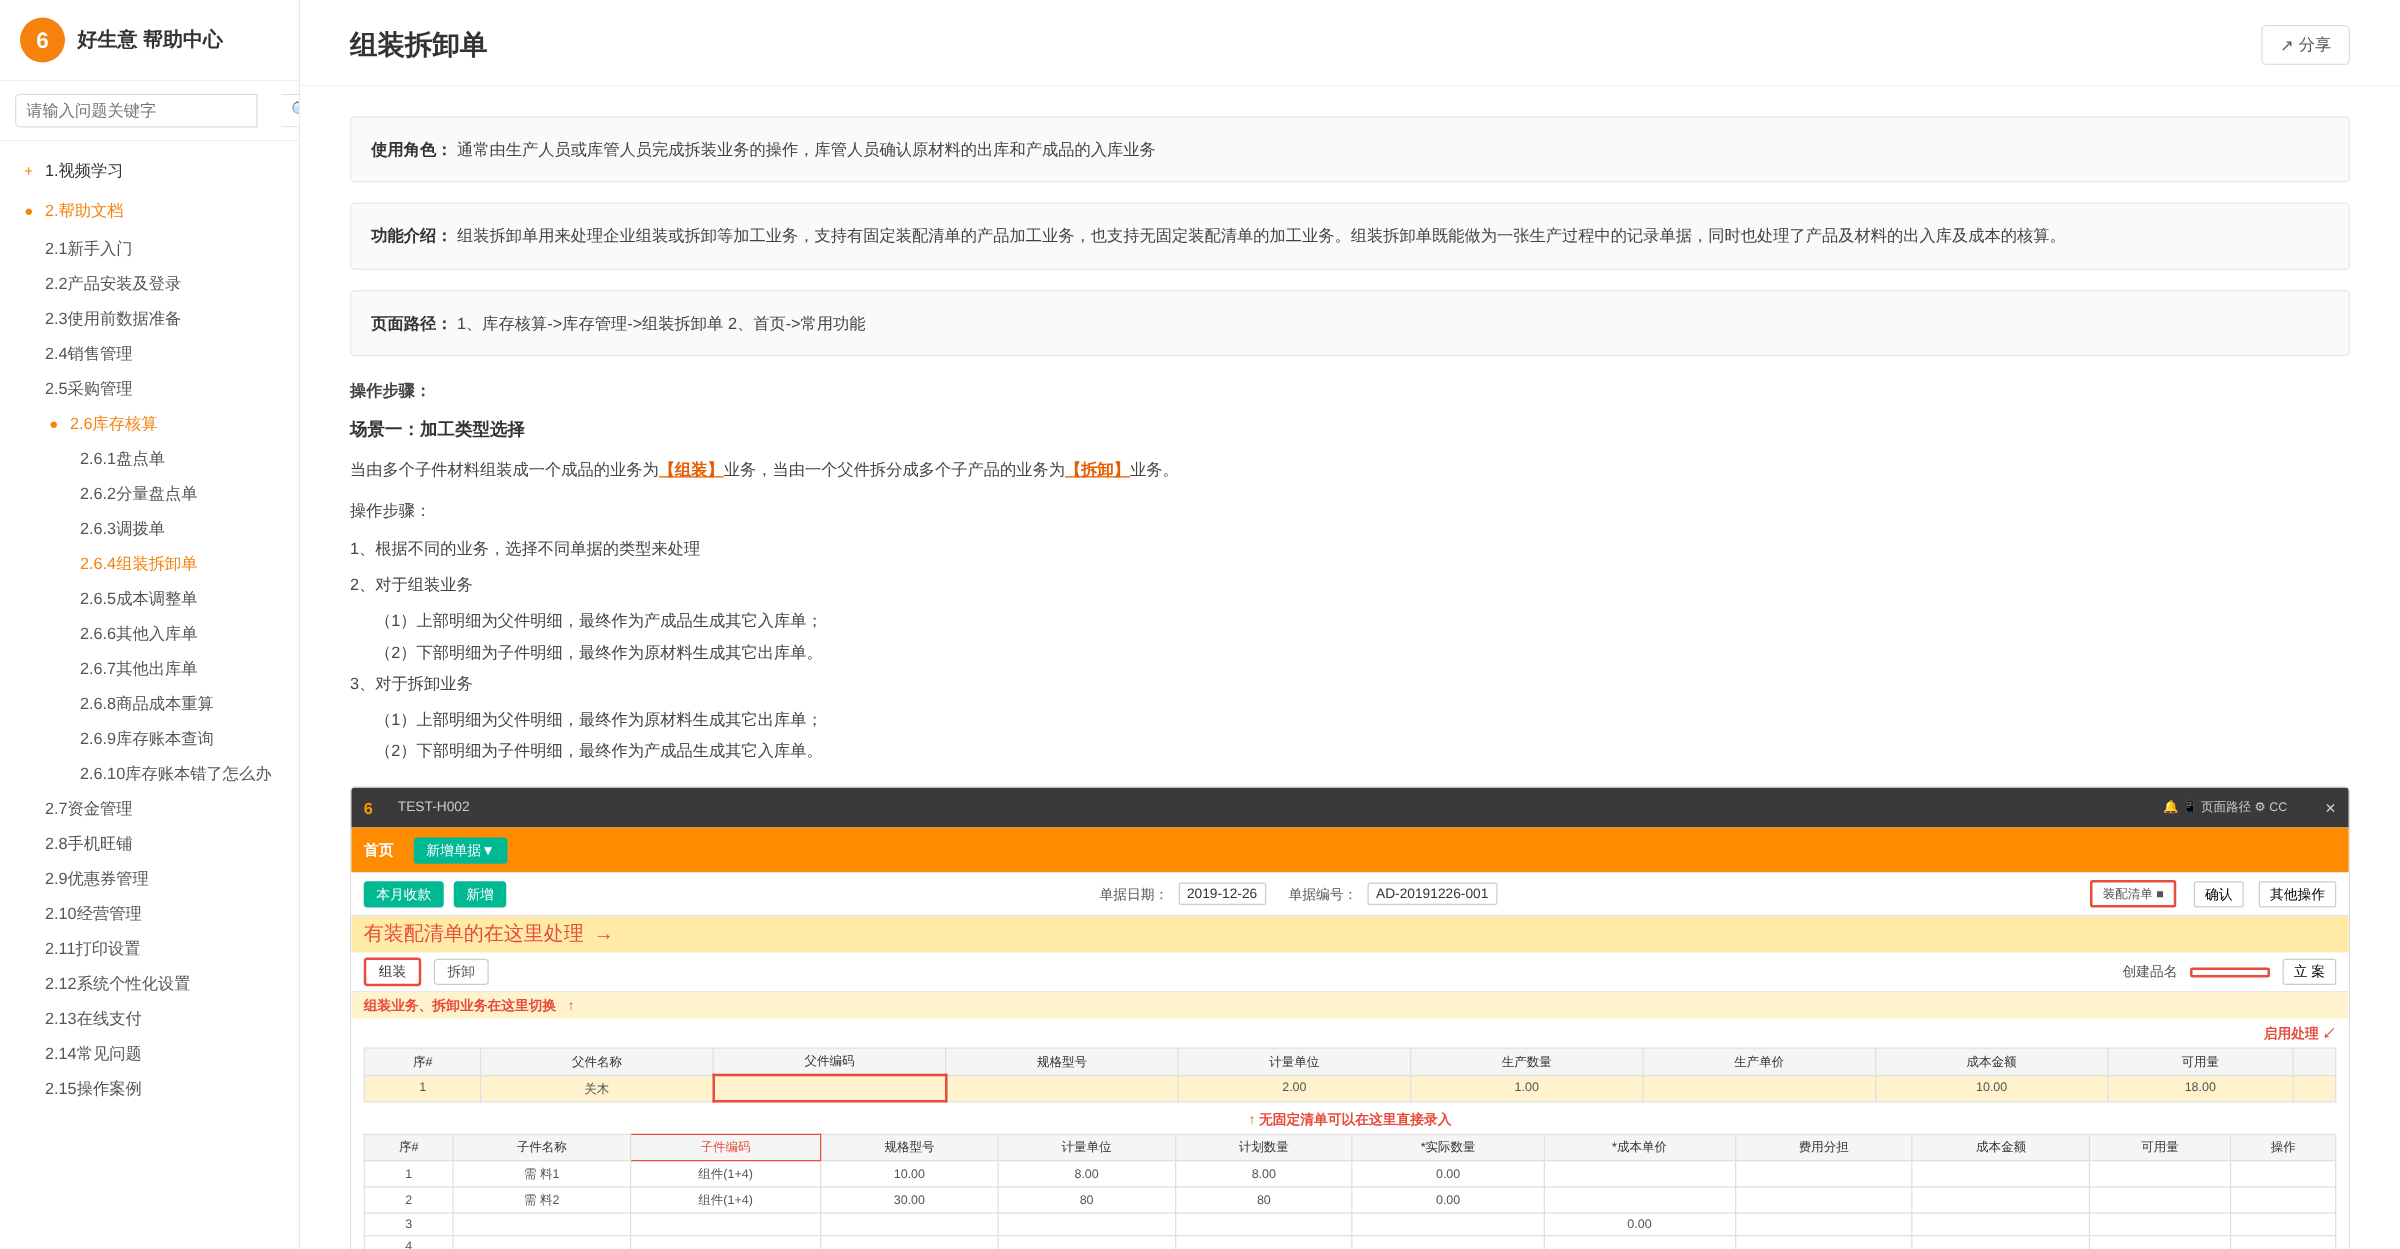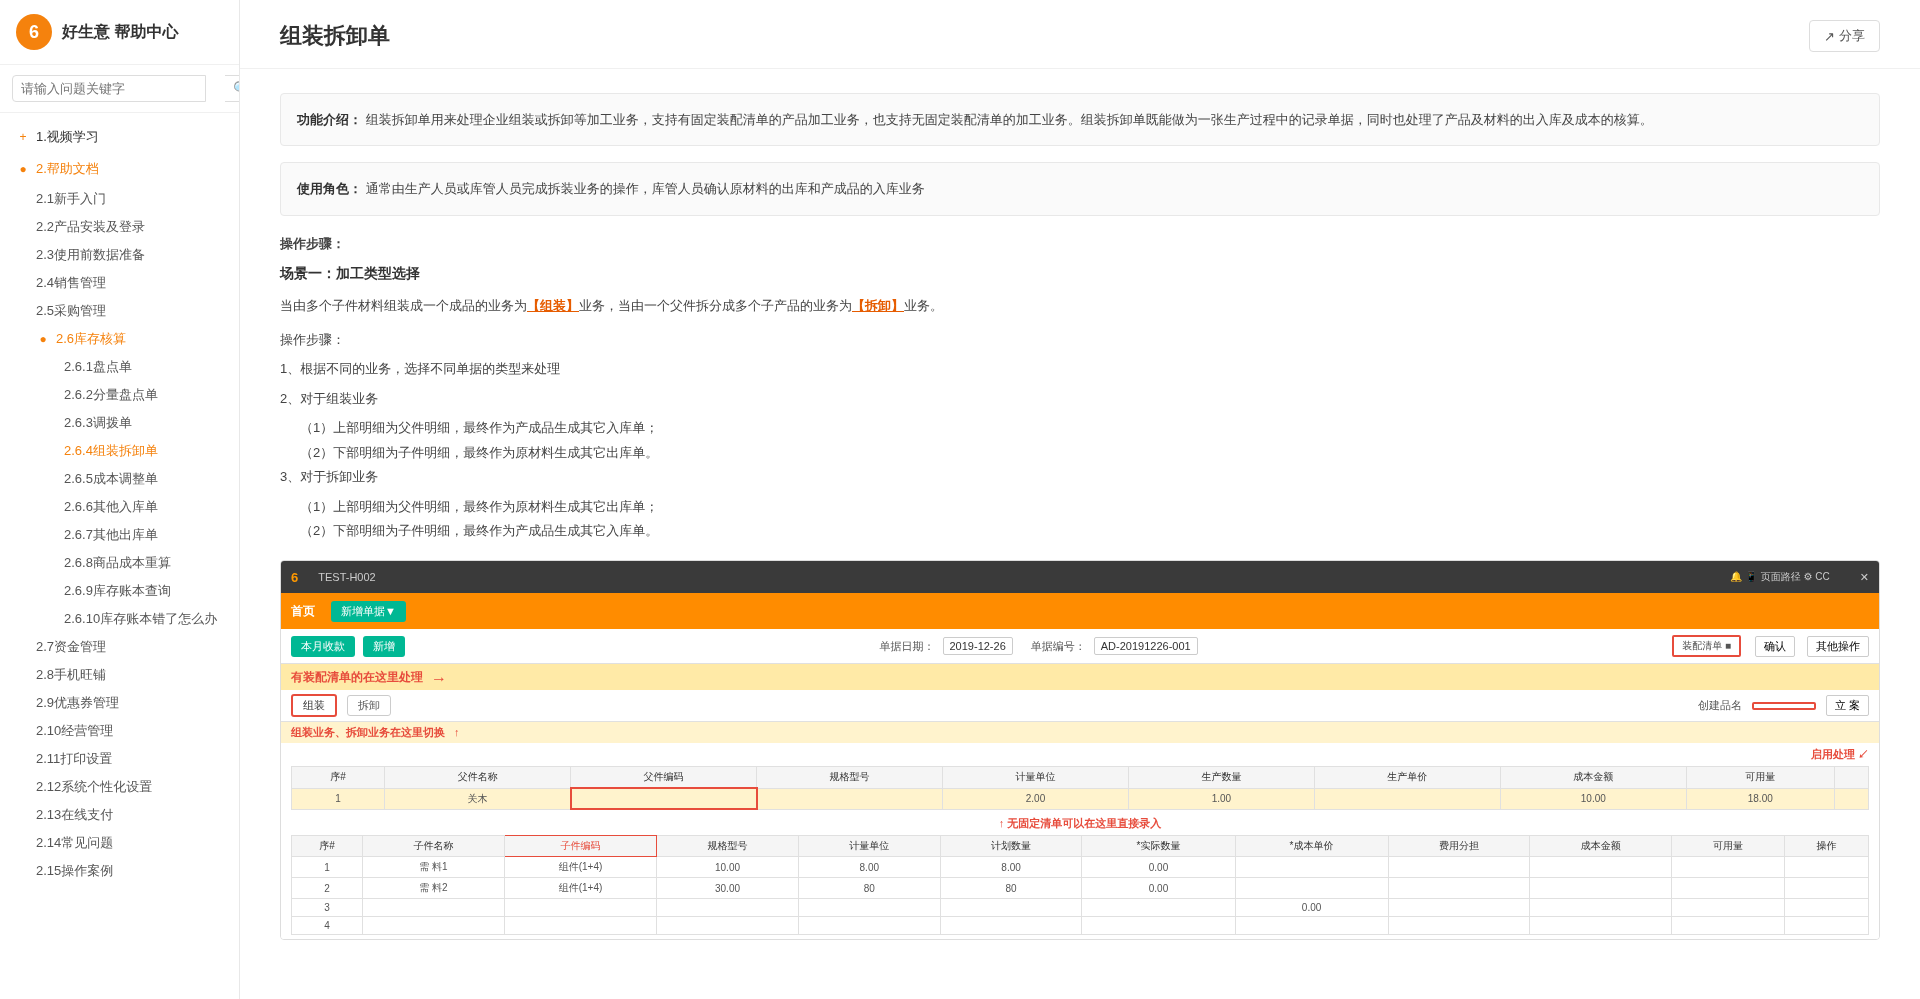--- a/index.html
+++ b/index.html
@@ -281,29 +281,33 @@
     <h1 class="page-title">组装拆卸单</h1>
     <button class="share-btn">
       <span style="font-size:13px;">↗</span>
       <span>分享</span>
     </button>
   </div>
 
   <div class="main-content">
 
     <div class="info-block">
+      <span style="font-weight:bold; color:#333;">使用角色：</span>
+      <span>通常由生产人员或库管人员完成拆装业务的操作，库管人员确认原材料的出库和产成品的入库业务</span>
+    </div>
+
+    <div class="info-block">
       <span style="font-weight:bold; color:#333;">功能介绍：</span>
       <span>组装拆卸单用来处理企业组装或拆卸等加工业务，支持有固定装配清单的产品加工业务，也支持无固定装配清单的加工业务。组装拆卸单既能做为一张生产过程中的记录单据，同时也处理了产品及材料的出入库及成本的核算。</span>
     </div>
 
     <div class="info-block">
-      <span style="font-weight:bold; color:#333;">使用角色：</span>
-      <span>通常由生产人员或库管人员完成拆装业务的操作，库管人员确认原材料的出库和产成品的入库业务</span>
-    </div>
-
+      <span style="font-weight:bold; color:#333;">页面路径：</span>
+      <span>1、库存核算-&gt;库存管理-&gt;组装拆卸单 2、首页-&gt;常用功能</span>
+    </div>
 
     <div class="steps-block">
       <p class="section-title">操作步骤：</p>
 
       <p class="step-label">
         <span>场景一：加工类型选择</span>
       </p>
 
       <p>
         <span>当由多个子件材料组装成一个成品的业务为</span><span class="highlight underline">【组装】</span><span>业务，当由一个父件拆分成多个子产品的业务为</span><span class="highlight underline">【拆卸】</span><span>业务。</span>
@@ -354,21 +358,21 @@
           <span class="sim-label" style="margin-left:10px;">单据编号：</span>
           <span class="sim-input">AD-20191226-001</span>
           <span style="flex:1;"></span>
 
           <span style="border:2px solid #e74c3c; padding:2px 8px; font-size:10px; color:#555; border-radius:2px; background:#fff;">装配清单 ■</span>
           <span style="margin-left:6px; border:1px solid #ccc; padding:2px 8px; font-size:11px; border-radius:2px;">确认</span>
           <span style="margin-left:4px; border:1px solid #ccc; padding:2px 8px; font-size:11px; border-radius:2px;">其他操作</span>
         </div>
 
         <div style="position:relative; background:#ffeaa7; padding:4px 10px; display:flex; align-items:center; gap:8px;">
-          <span style="color:#e74c3c; font-weight:bold; font-size:12px;">有装配清单的在这里处理</span>
+          <span style="color:#e74c3c; font-weight:normal; font-size:16px;">有装配清单的在这里处理</span>
           <span style="color:#e74c3c; font-size:16px;">→</span>
         </div>
 
         <div style="background:#fff; border-bottom:1px solid #e0e0e0; padding:4px 10px; display:flex; align-items:center; gap:10px;">
 
           <span style="border:2px solid #e74c3c; padding:2px 10px; border-radius:3px; font-size:11px; cursor:pointer; color:#333; background:#fff;">组装</span>
           <span style="border:1px solid #ccc; padding:2px 10px; border-radius:3px; font-size:11px; cursor:pointer; color:#555;">拆卸</span>
           <span style="flex:1;"></span>
 
           <span style="font-size:11px; color:#555;">创建品名</span>

